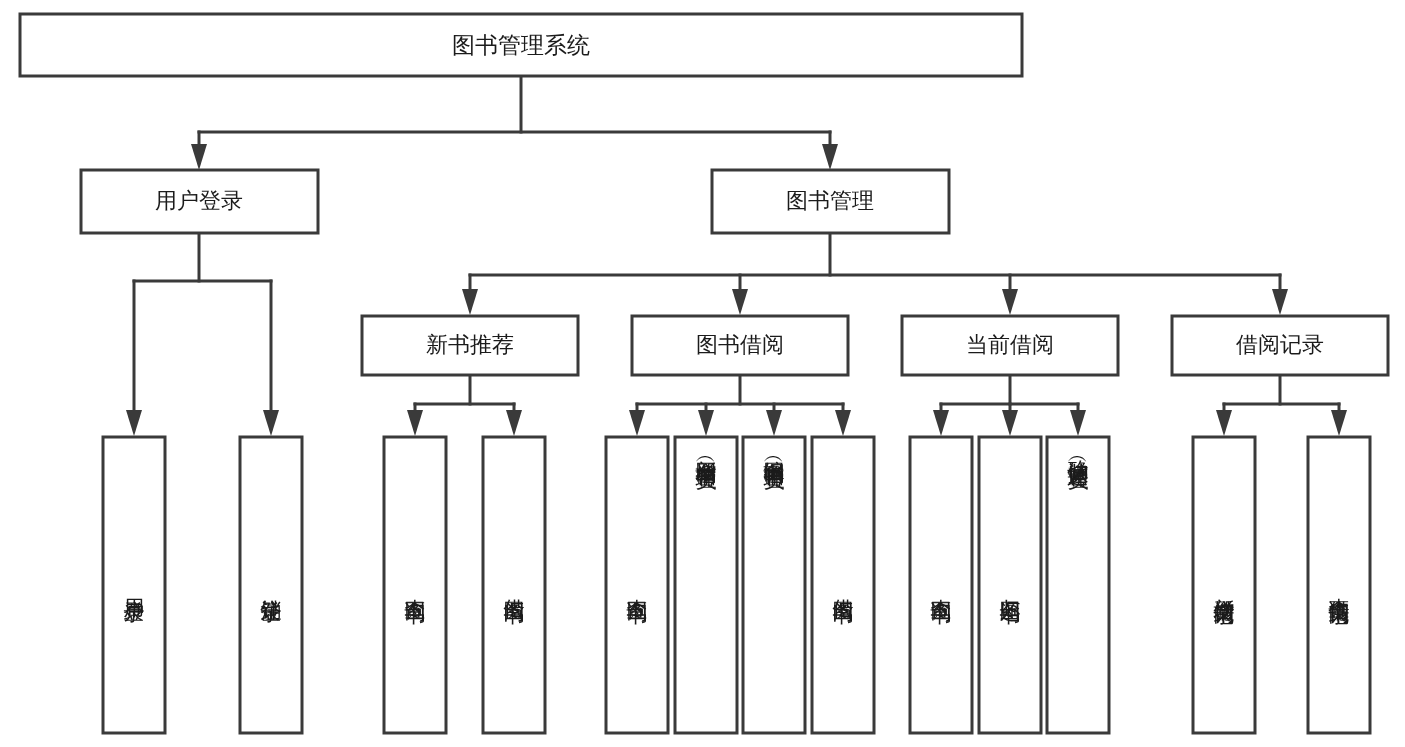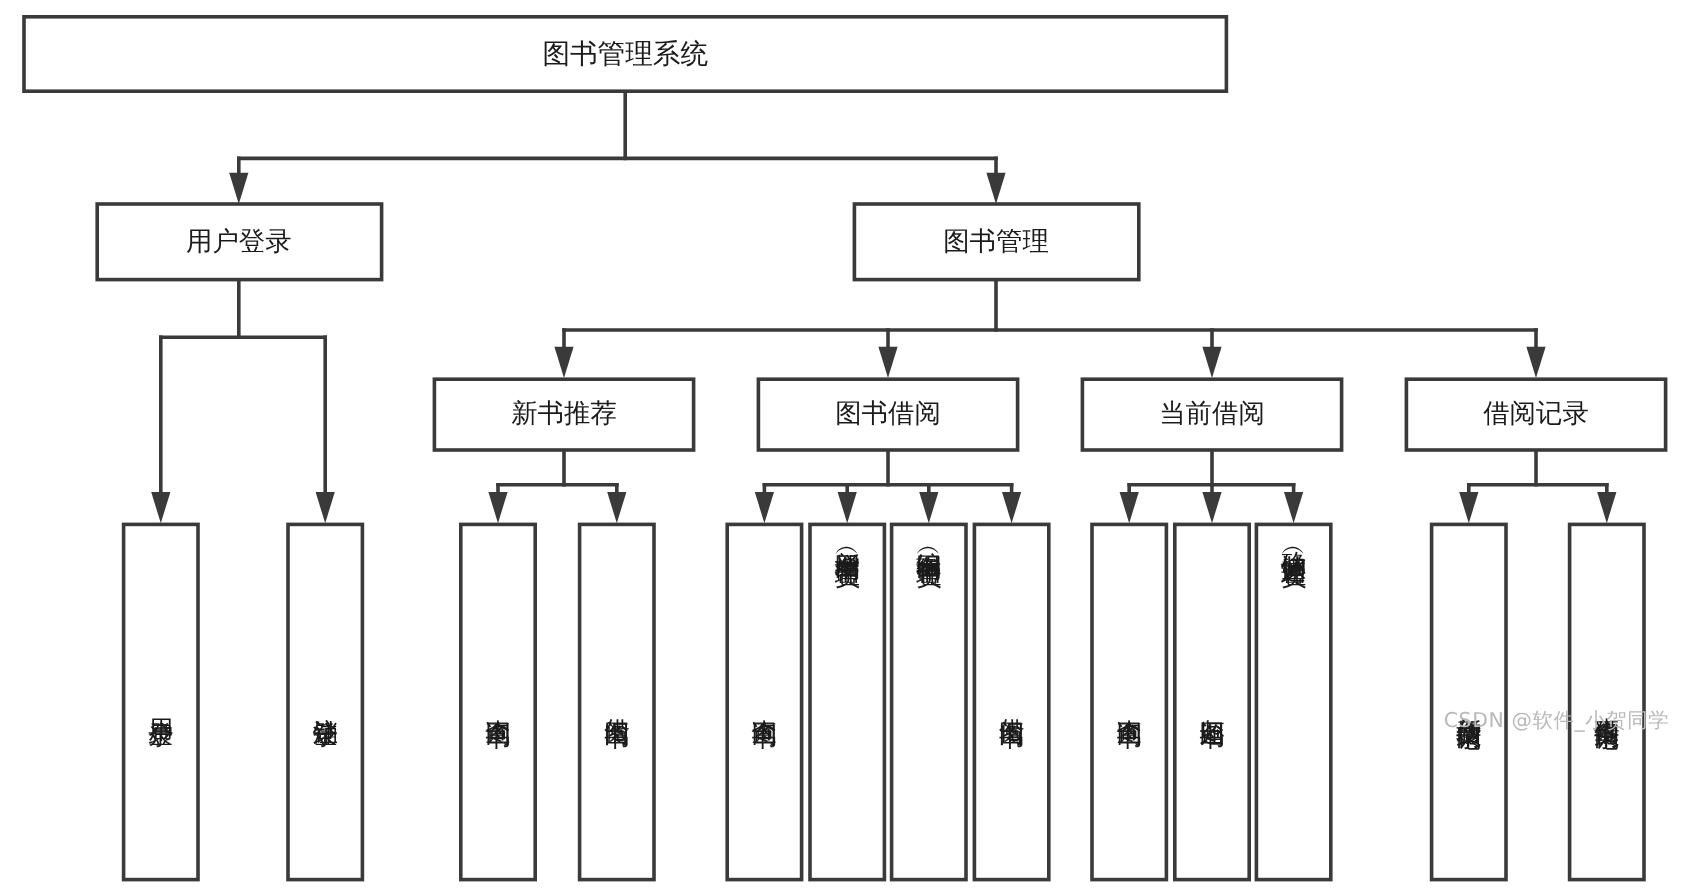--- a/index.html
+++ b/index.html
@@ -224,15 +224,14 @@
   <div class="leaf-label" style="left:743px; top:437px; width:62px; height:296px; justify-content:flex-start; padding-top:6px; box-sizing:border-box;">编辑图书（管理员）</div>
   <div class="leaf-label" style="left:812px; top:437px; width:62px; height:296px;">借阅图书</div>
 
   <div class="leaf-label" style="left:910px; top:437px; width:62px; height:296px;">查询图书</div>
   <div class="leaf-label" style="left:979px; top:437px; width:62px; height:296px;">归还图书</div>
   <div class="leaf-label" style="left:1047px; top:437px; width:62px; height:296px; justify-content:flex-start; padding-top:6px; box-sizing:border-box;">确认归还（管理员）</div>
 
   <div class="leaf-label" style="left:1193px; top:437px; width:62px; height:296px;">新增借阅记录</div>
   <div class="leaf-label" style="left:1308px; top:437px; width:62px; height:296px;">查询借阅记录</div>
 
-  <div class="watermark">CSDN @软件_小贺同学</div>
 
 </div>
 
 </body></html>

